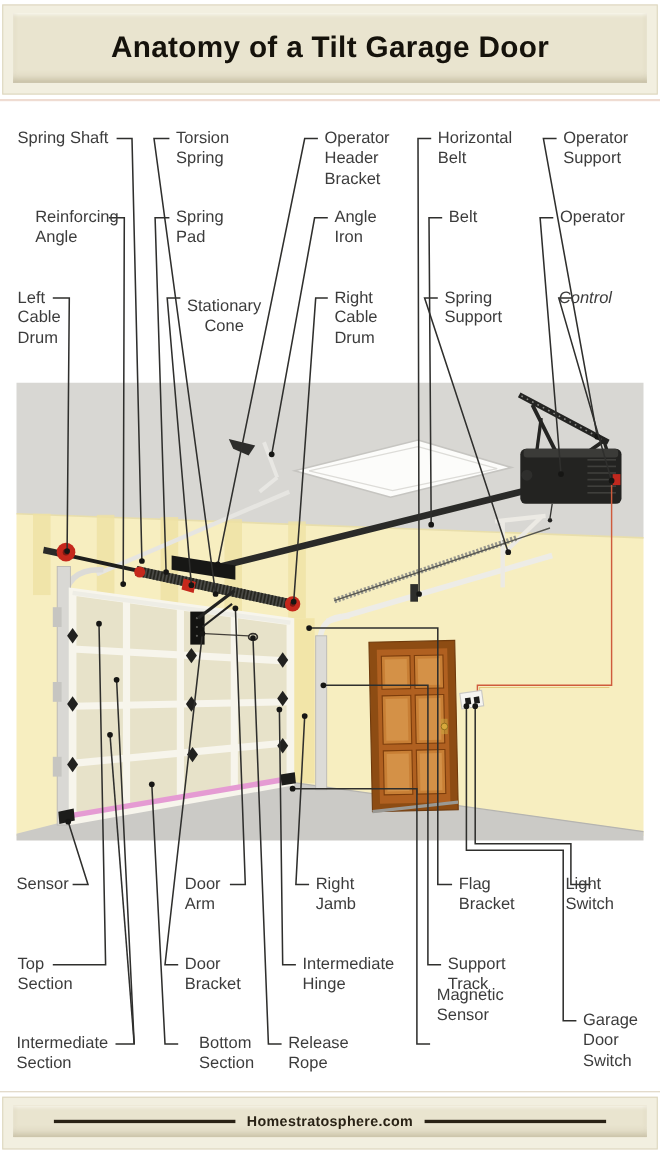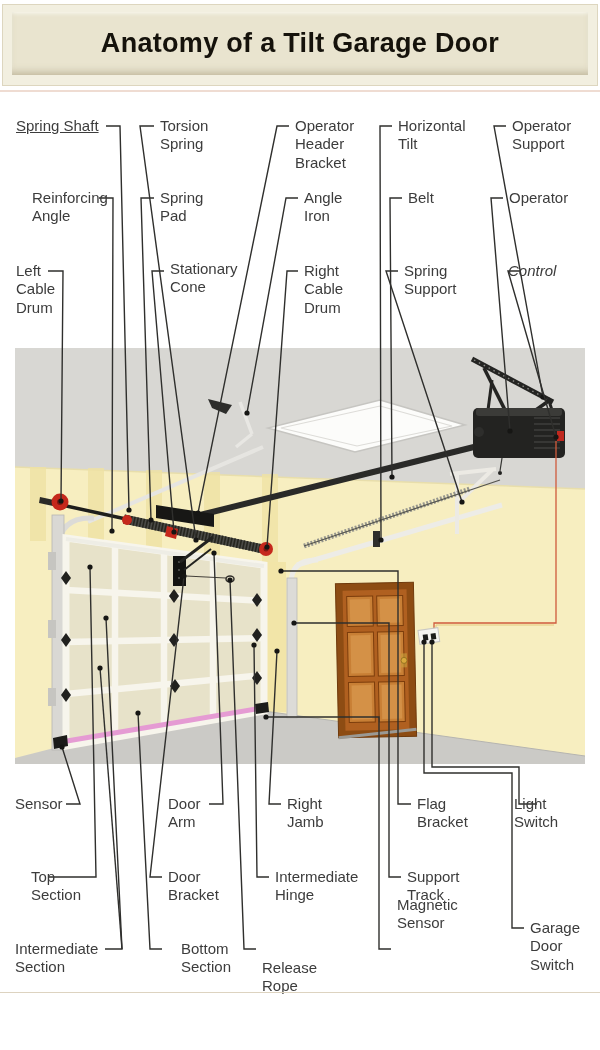--- a/index.html
+++ b/index.html
@@ -264,75 +264,84 @@
       <circle cx="100" cy="668" r="2.6" fill="#161614"></circle>
       <polyline points="162,949 150,949 138,713" fill="none" stroke="#2f2f2d" stroke-width="1.4"></polyline>
       <circle cx="138" cy="713" r="2.6" fill="#161614"></circle>
       <polyline points="256,949 244,949 230,580" fill="none" stroke="#2f2f2d" stroke-width="1.4"></polyline>
       <circle cx="230" cy="580" r="2.6" fill="#161614"></circle>
       <polyline points="391,949 379,949 379,717 266,717" fill="none" stroke="#2f2f2d" stroke-width="1.4"></polyline>
       <circle cx="266" cy="717" r="2.6" fill="#161614"></circle>
     </svg>
 
   <div id="labels">
-      <div class="part-label" style="left: 16px; top: 117px; text-decoration: underline;">Spring Shaft</div>
+      <div class="part-label" style="left: 16px; top: 117px;">Spring Shaft</div>
       <div class="part-label" style="left: 160px; top: 117px;">Torsion
 Spring</div>
       <div class="part-label" style="left: 295px; top: 117px;">Operator
 Header
 Bracket</div>
       <div class="part-label" style="left: 398px; top: 117px;">Horizontal
-Tilt</div>
+Belt</div>
       <div class="part-label" style="left: 512px; top: 117px;">Operator
 Support</div>
       <div class="part-label" style="left: 32px; top: 189px;">Reinforcing
 Angle</div>
       <div class="part-label" style="left: 160px; top: 189px;">Spring
 Pad</div>
       <div class="part-label" style="left: 304px; top: 189px;">Angle
 Iron</div>
       <div class="part-label" style="left: 408px; top: 189px;">Belt</div>
       <div class="part-label" style="left: 509px; top: 189px;">Operator</div>
       <div class="part-label" style="left: 16px; top: 262px;">Left
 Cable
 Drum</div>
-      <div class="part-label" style="left: 170px; top: 260px;">Stationary
+      <div class="part-label" style="left: 170px; top: 270px; text-align: center;">Stationary
 Cone</div>
       <div class="part-label" style="left: 304px; top: 262px;">Right
 Cable
 Drum</div>
       <div class="part-label" style="left: 404px; top: 262px;">Spring
 Support</div>
       <div class="part-label" style="left: 508px; top: 262px; font-style: italic;">Control</div>
       <div class="part-label" style="left: 15px; top: 795px;">Sensor</div>
       <div class="part-label" style="left: 168px; top: 795px;">Door
 Arm</div>
       <div class="part-label" style="left: 287px; top: 795px;">Right
 Jamb</div>
       <div class="part-label" style="left: 417px; top: 795px;">Flag
 Bracket</div>
       <div class="part-label" style="left: 514px; top: 795px;">Light
 Switch</div>
-      <div class="part-label" style="left: 31px; top: 868px;">Top
+      <div class="part-label" style="left: 16px; top: 868px;">Top
 Section</div>
       <div class="part-label" style="left: 168px; top: 868px;">Door
 Bracket</div>
       <div class="part-label" style="left: 275px; top: 868px;">Intermediate
 Hinge</div>
       <div class="part-label" style="left: 407px; top: 868px;">Support
 Track</div>
       <div class="part-label" style="left: 530px; top: 919px;">Garage
 Door
 Switch</div>
       <div class="part-label" style="left: 15px; top: 940px;">Intermediate
 Section</div>
       <div class="part-label" style="left: 168px; top: 940px; margin-left: 13px;">Bottom
 Section</div>
-      <div class="part-label" style="left: 262px; top: 940px; margin-top: 19px;">Release
+      <div class="part-label" style="left: 262px; top: 940px;">Release
 Rope</div>
       <div class="part-label" style="left: 397px; top: 896px;">Magnetic
 Sensor</div>
     </div>
 
   <div class="divider-bottom"></div>
 
+  <div class="banner banner-bottom">
+    <div class="banner-inner">
+      <div class="footer-row">
+        <span class="footer-line"></span>
+        <span class="footer-text">Homestratosphere.com</span>
+        <span class="footer-line"></span>
+      </div>
+    </div>
+  </div>
 
 </div>
 
 </body></html>

